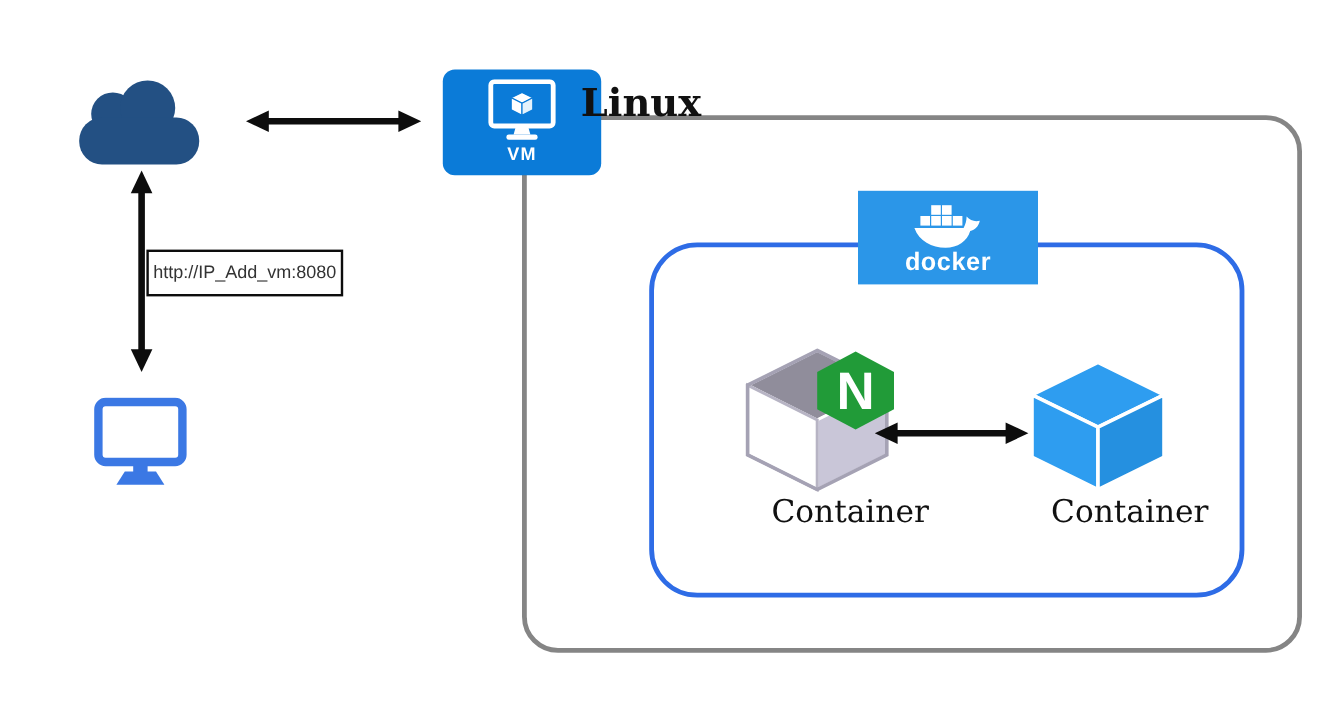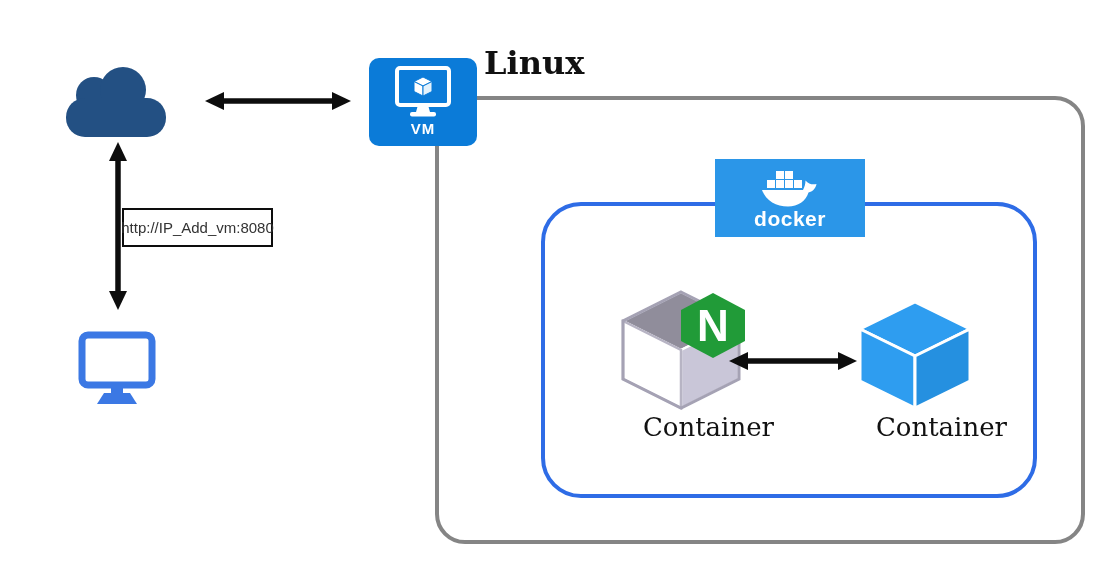--- a/index.html
+++ b/index.html
@@ -17,30 +17,30 @@
   .linux-box{left:435px;top:96px;width:650px;height:448px;box-sizing:border-box;
              border:4px solid var(--linux-border);border-radius:30px;background:#ffffff;z-index:1;}
   .docker-outline{left:541px;top:202px;width:496px;height:296px;box-sizing:border-box;
              border:4px solid var(--docker-border);border-radius:40px;background:#ffffff;z-index:2;}
   
   .docker-logo{left:715px;top:159px;width:150px;height:78px;background:var(--docker-blue);
              z-index:4;display:flex;flex-direction:column;align-items:center;justify-content:center;}
   .docker-word{color:#ffffff;font-family:"Liberation Sans",sans-serif;font-size:21px;
              font-weight:600;letter-spacing:.5px;line-height:1;margin-top:-2px;}
   
-  .vm-icon{left:369px;top:58px;width:108px;height:88px;background:var(--vm-blue);
+  .vm-icon{left:369px;top:58px;width:132px;height:88px;background:var(--vm-blue);
              border-radius:10px;z-index:4;display:flex;flex-direction:column;align-items:center;}
   .vm-label{color:#ffffff;font-family:"Liberation Sans",sans-serif;font-weight:bold;
              font-size:15px;letter-spacing:1px;line-height:1;margin-top:1px;}
   
-  .linux-label{left:484px;top:44px;font-size:32px;font-weight:bold;color:var(--text-black);z-index:5;}
+  .linux-label{left:484px;top:67px;font-size:32px;font-weight:bold;color:var(--text-black);z-index:5;}
   .client-label{left:68px;top:418px;width:100px;text-align:center;font-size:24px;color:var(--text-black);}
   .container-label{width:180px;text-align:right;font-size:26px;line-height:26px;
              color:var(--text-black);z-index:3;}
-  .url-box{left:122px;top:208px;width:151px;height:39px;box-sizing:border-box;background:#ffffff;
+  .url-box{left:122px;top:208px;width:164px;height:39px;box-sizing:border-box;background:#ffffff;
              border:2px solid #0d0d0d;display:flex;align-items:center;justify-content:center;
              font-family:"Liberation Sans",sans-serif;font-size:15px;color:#333333;z-index:3;}
   .z2{z-index:2;} .z3{z-index:3;} .z4{z-index:4;}
   svg{display:block;}
 </style>
 </head>
 <body>
 
 <div id="canvas">
 

